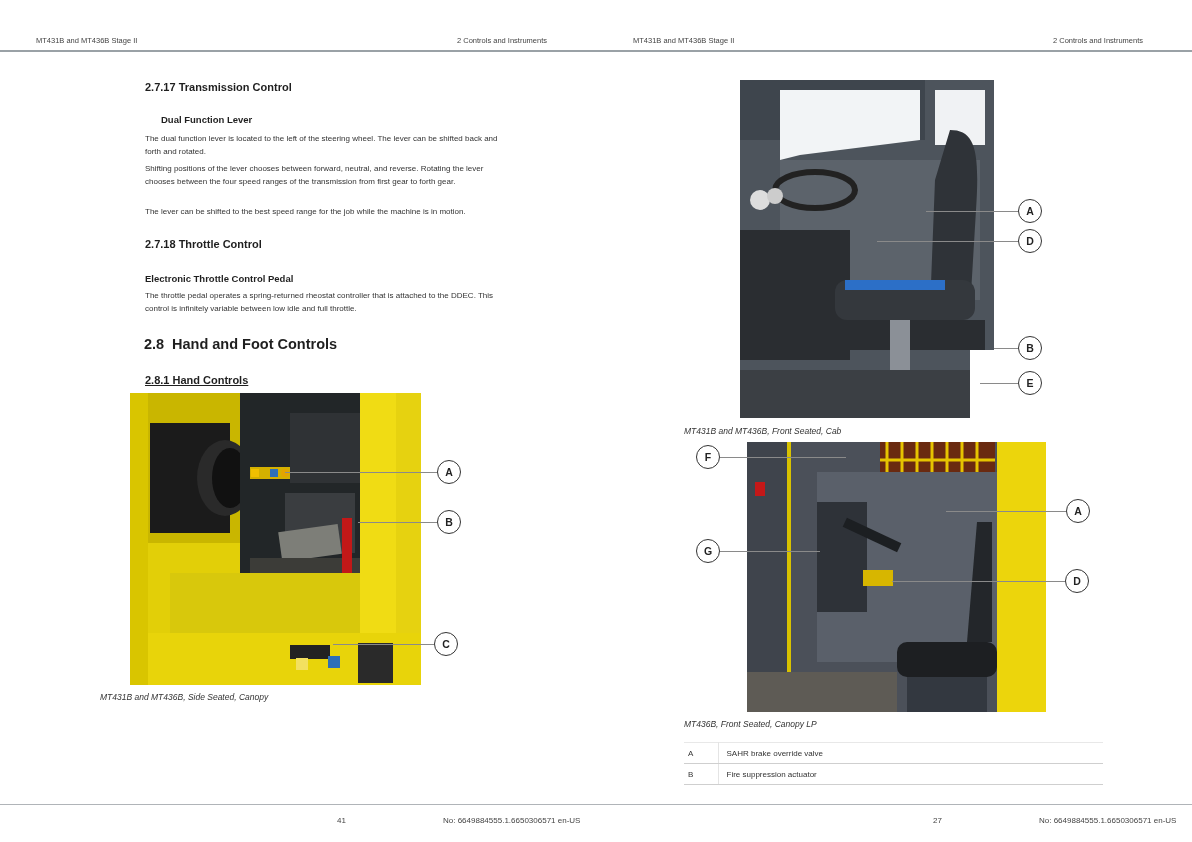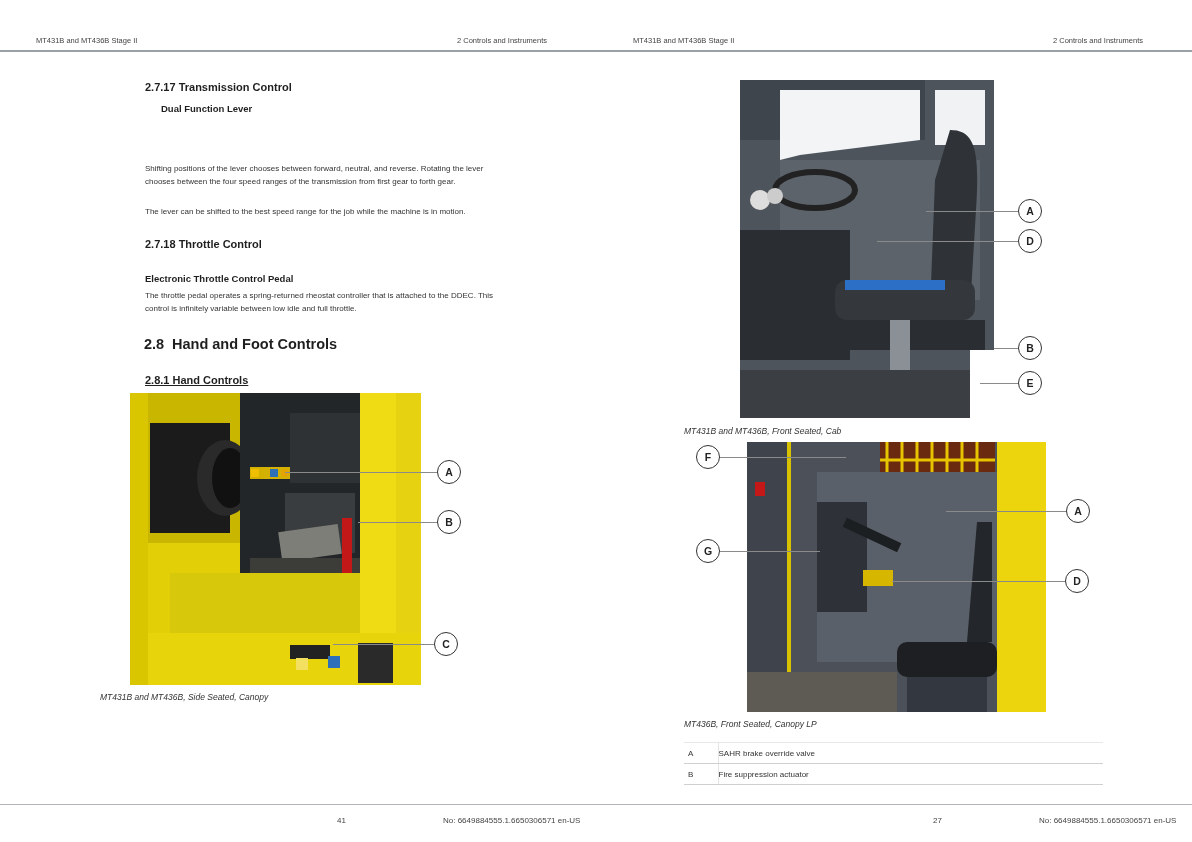--- a/index.html
+++ b/index.html
@@ -26,32 +26,33 @@
 
     .callout-line { position: absolute; height: 1px; background: #8a8a8a; }
     .callout { position: absolute; width: 24px; height: 24px; border: 1.5px solid #333; border-radius: 50%;
                background: #fff; font-size: 10.5px; font-weight: bold; color: #222;
                display: flex; align-items: center; justify-content: center; }
 
     .legend-table { position: absolute; left: 684px; top: 742px; width: 419px; border-collapse: collapse; }
     .legend-table td { font-size: 8px; color: #333; height: 21px; border-bottom: 1px solid #cfcfcf; vertical-align: middle; }
     .legend-table tr:first-child td { border-top: 1px solid #e8e8e8; }
     .legend-table td.key { width: 34px; padding-left: 4px; border-right: 1px solid #e4e4e4; }
-    .legend-table td.val { padding-left: 0px; }
+    .legend-table td.val { padding-left: 8px; }
   </style>
 </head>
 <body>
 
 <div class="page page-left">
   <div class="run-header" style="left:36px;">MT431B and MT436B Stage II</div>
   <div class="run-header" style="left:457px;">2 Controls and Instruments</div>
   <div class="header-rule" style="left:0; width:596px;"></div>
 
   <div class="h3" style="left:145px; top:81px;">2.7.17 Transmission Control</div>
-  <div class="h4" style="left:145px; top:103px;padding-left:16px;">Dual Function Lever</div>
+  <div class="h4" style="left:145px; top:114px;padding-left:16px;">Dual Function Lever</div>
+  <div class="para" style="left:145px; top:132px;">The dual function lever is located to the left of the steering wheel. The lever can be shifted back and forth and rotated.</div>
   <div class="para" style="left:145px; top:162px;">Shifting positions of the lever chooses between forward, neutral, and reverse. Rotating the lever chooses between the four speed ranges of the transmission from first gear to forth gear.</div>
   <div class="para" style="left:145px; top:205px; width:380px;">The lever can be shifted to the best speed range for the job while the machine is in motion.</div>
 
   <div class="h3" style="left:145px; top:238px;">2.7.18 Throttle Control</div>
   <div class="h4" style="left:145px; top:273px;">Electronic Throttle Control Pedal</div>
   <div class="para" style="left:145px; top:289px; width:360px;">The throttle pedal operates a spring-returned rheostat controller that is attached to the DDEC. This control is infinitely variable between low idle and full throttle.</div>
 
   <div class="h2" style="left:116px; top:336px;">
     <span class="num">2.8</span><span>Hand and Foot Controls</span>
   </div>

